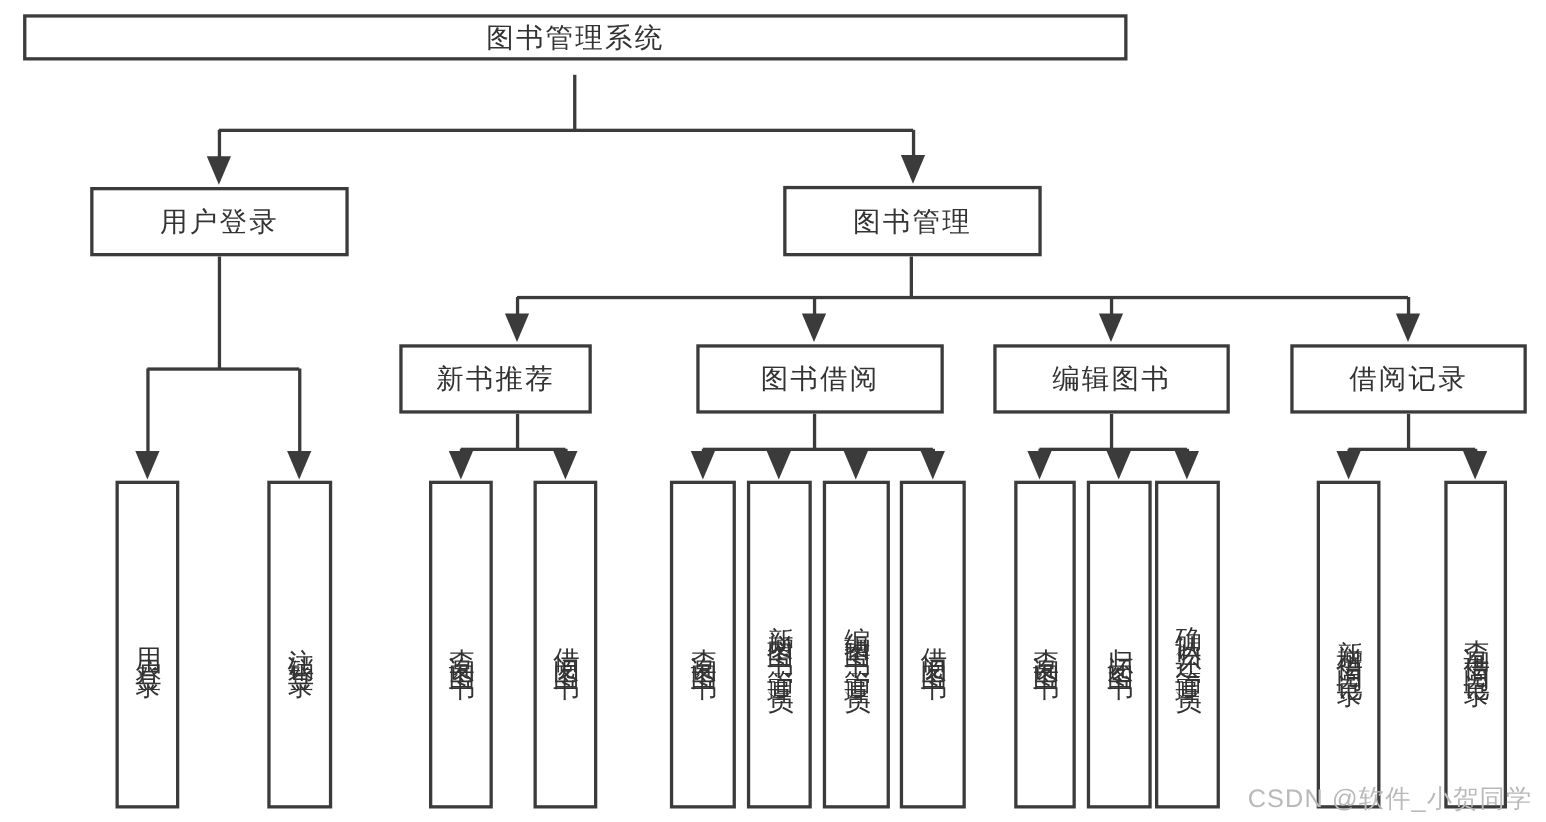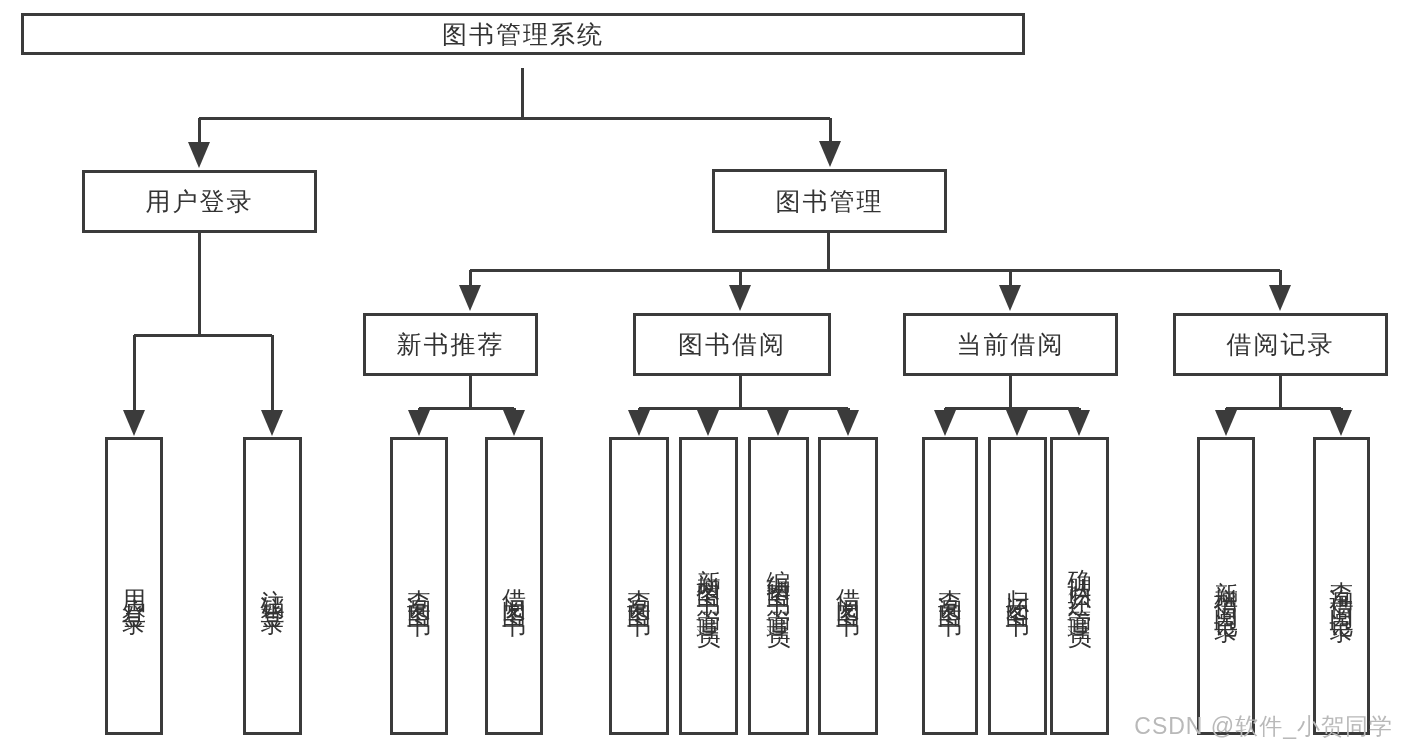--- a/index.html
+++ b/index.html
@@ -130,25 +130,25 @@
     </div>
     <div class="node h" style="left: 82px; top: 170px; width: 235px; height: 63px;">
       <span>用户登录</span>
     </div>
     <div class="node h" style="left: 712px; top: 169px; width: 235px; height: 64px;">
       <span>图书管理</span>
     </div>
     <div class="node h" style="left: 363px; top: 313px; width: 175px; height: 63px;">
       <span>新书推荐</span>
     </div>
-    <div class="node h" style="left: 633px; top: 313px; width: 198px; height: 63px; text-align: right;">
+    <div class="node h" style="left: 633px; top: 313px; width: 225px; height: 63px; text-align: right;">
       <span>图书借阅</span>
     </div>
     <div class="node h" style="left: 903px; top: 313px; width: 215px; height: 63px;">
-      <span>当前借阅</span>
+      <span>编辑图书</span>
     </div>
     <div class="node h" style="left: 1173px; top: 313px; width: 215px; height: 63px;">
       <span>借阅记录</span>
     </div>
     <div class="node v" style="left: 105px; top: 437px; width: 58px; height: 298px;">
       <span>用户登录</span>
     </div>
     <div class="node v" style="left: 243px; top: 437px; width: 59px; height: 298px;">
       <span>注销登录</span>
     </div>

